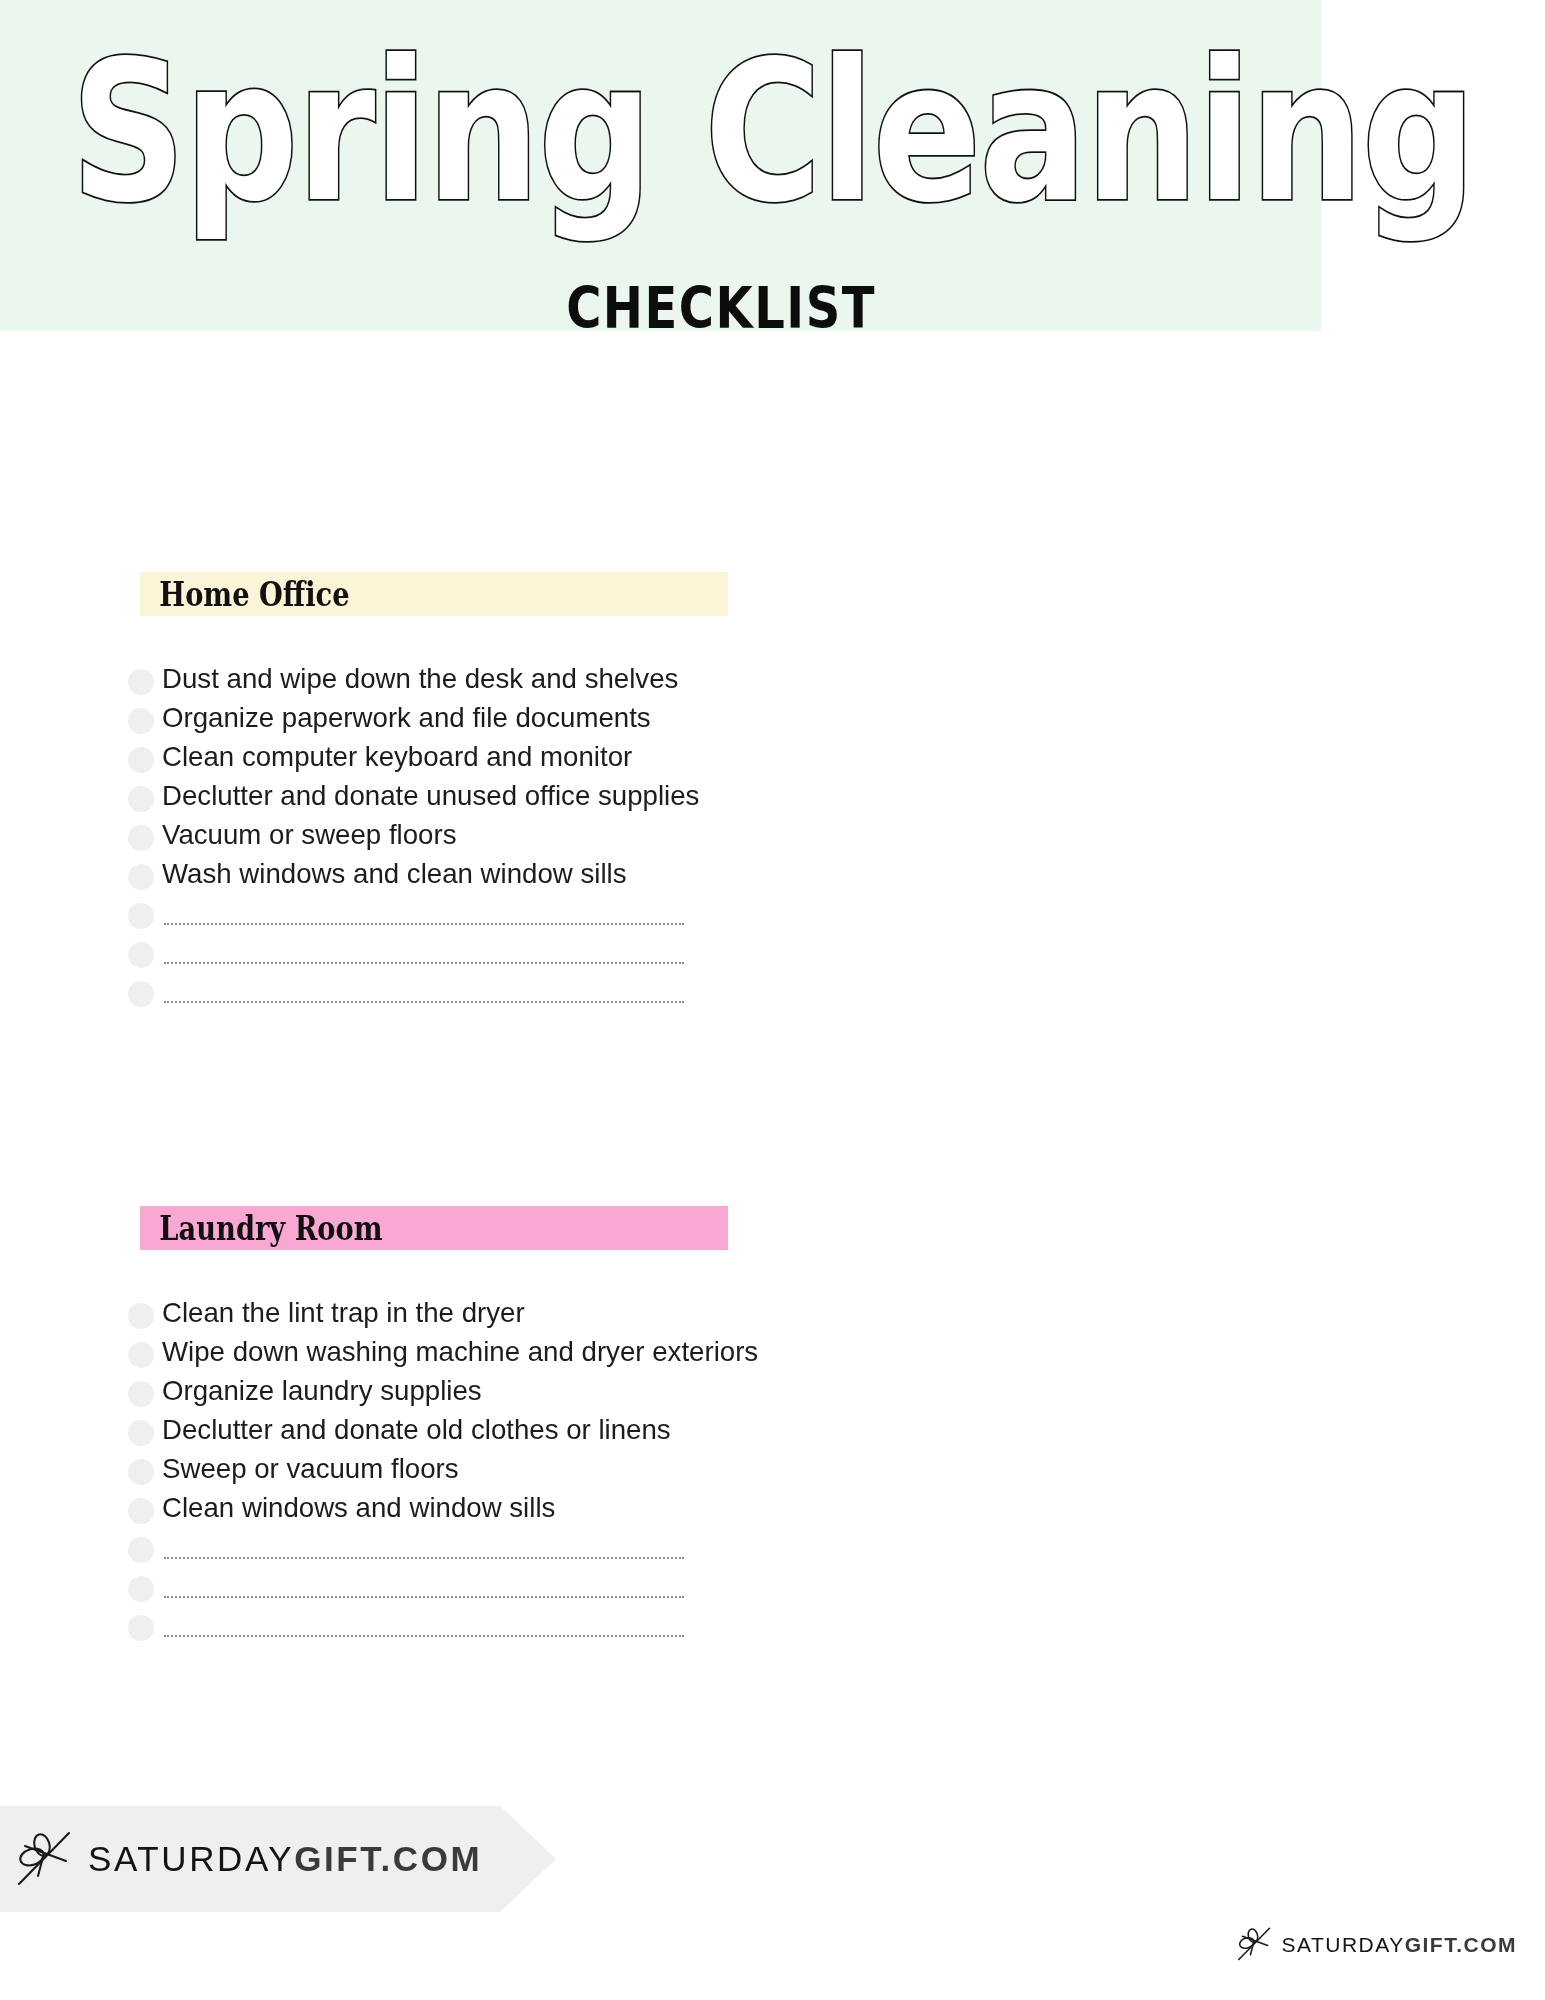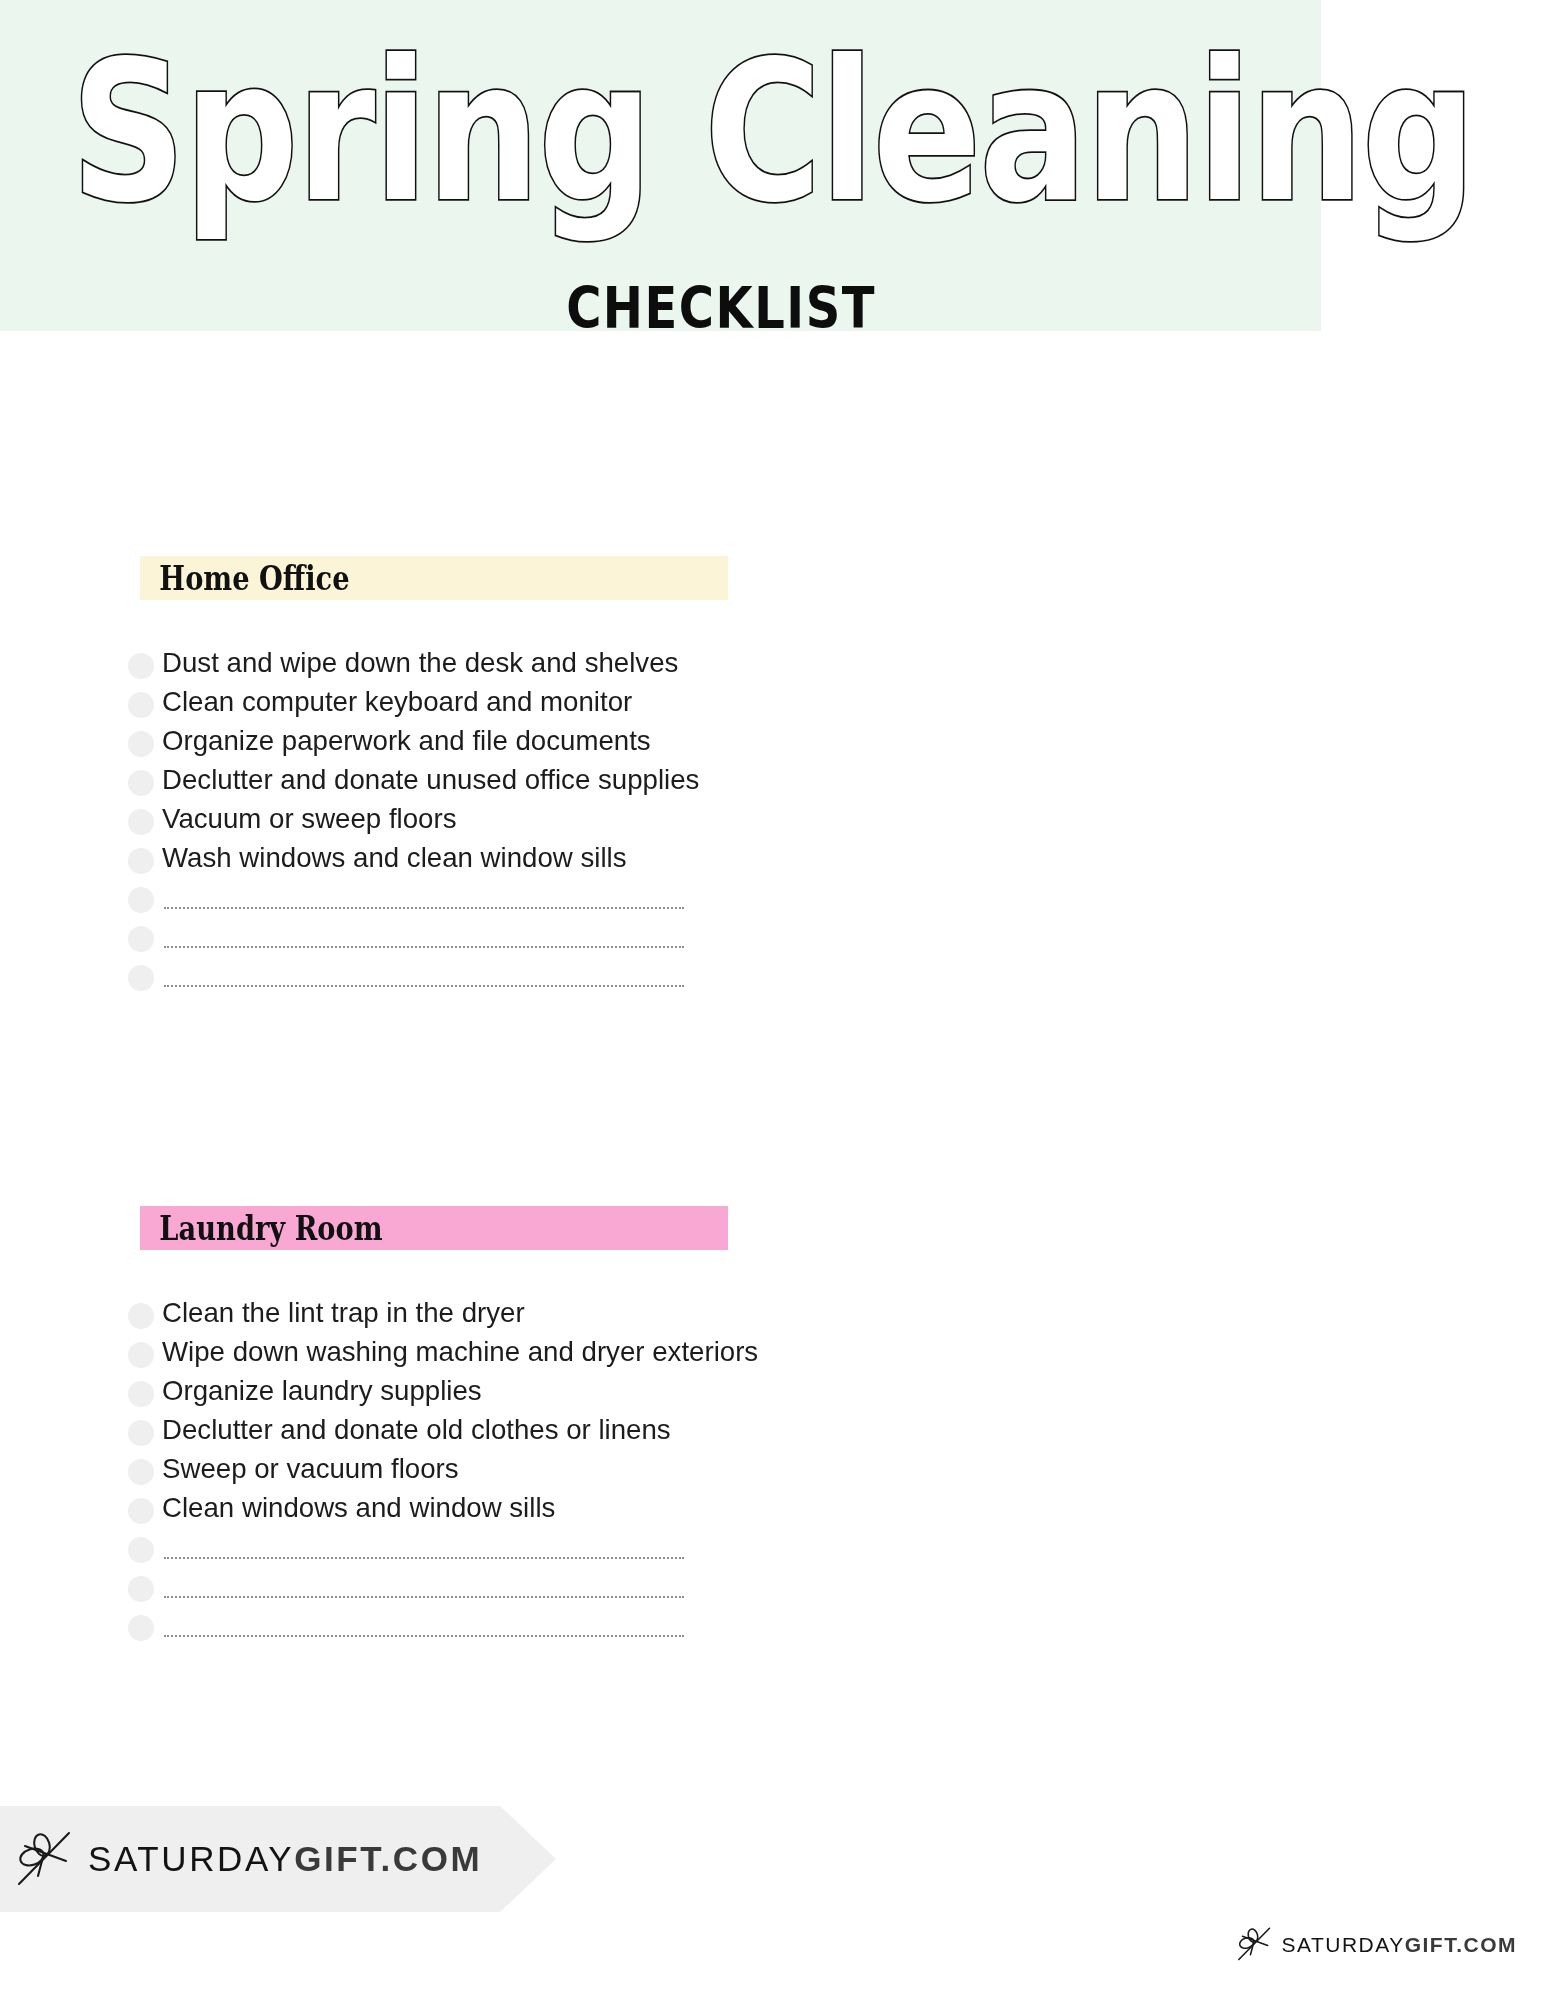--- a/index.html
+++ b/index.html
@@ -57,21 +57,21 @@
     transform-origin: left top;
     white-space: nowrap;
   }
 
   
   .section {
     position: absolute;
     left: 140px;
     width: 1280px;
   }
-  #section-0 { top: 556px; }
+  #section-0 { top: 572px; }
   #section-1 { top: 1206px; }
 
   .section-header {
     width: 588px;
     height: 44px;
     background: #fbf4d7;
     display: flex;
     align-items: center;
   }
   .section-title {
@@ -170,25 +170,25 @@
       <div class="section-header" style="background: rgb(251, 244, 215);">
         <span class="section-title">Home Office</span>
       </div>
       <div class="items">
         <div class="item">
           <span class="checkbox" style="background: rgb(238, 239, 238);"></span>
           <span class="item-label">Dust and wipe down the desk and shelves</span>
         </div>
         <div class="item">
           <span class="checkbox" style="background: rgb(238, 239, 238);"></span>
+          <span class="item-label">Organize paperwork and file documents</span>
+        </div>
+        <div class="item">
+          <span class="checkbox" style="background: rgb(238, 239, 238);"></span>
           <span class="item-label">Clean computer keyboard and monitor</span>
-        </div>
-        <div class="item">
-          <span class="checkbox" style="background: rgb(238, 239, 238);"></span>
-          <span class="item-label">Organize paperwork and file documents</span>
         </div>
         <div class="item">
           <span class="checkbox" style="background: rgb(238, 239, 238);"></span>
           <span class="item-label">Declutter and donate unused office supplies</span>
         </div>
         <div class="item">
           <span class="checkbox" style="background: rgb(238, 239, 238);"></span>
           <span class="item-label">Vacuum or sweep floors</span>
         </div>
         <div class="item">

